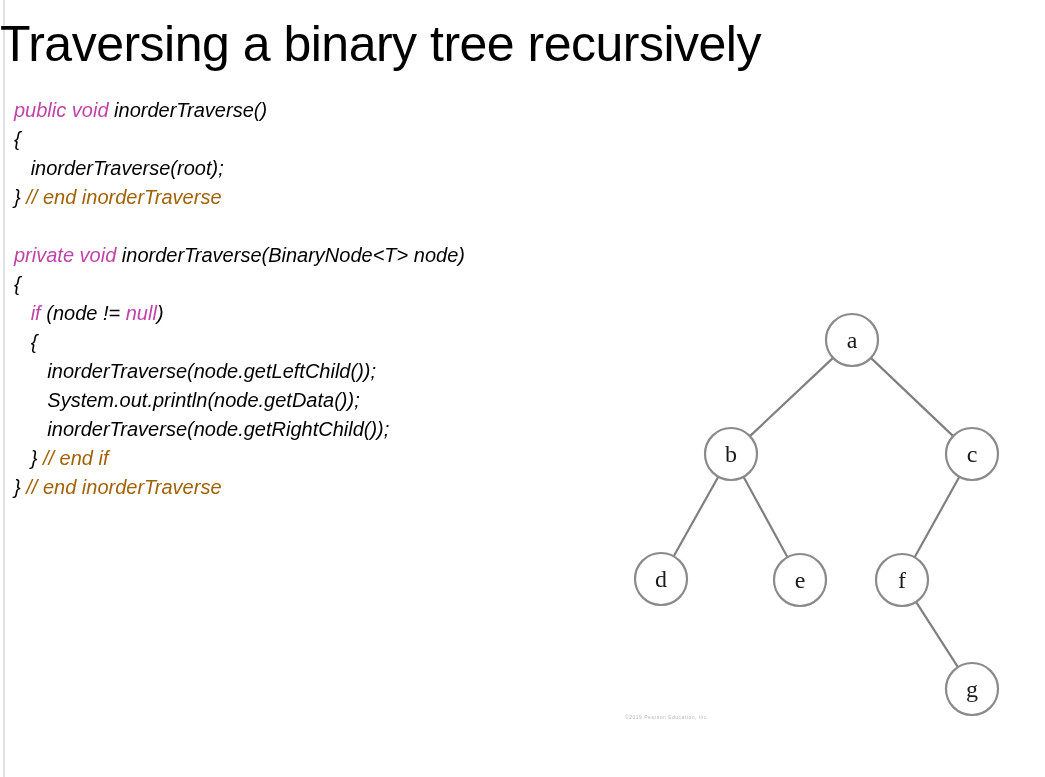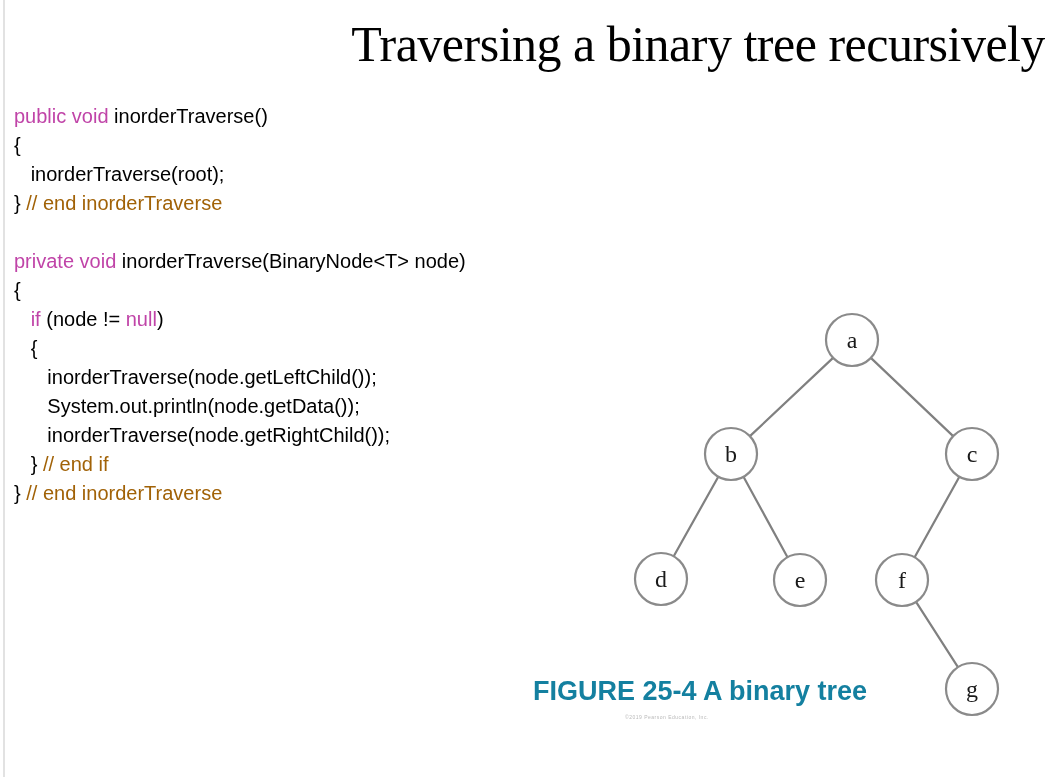--- a/index.html
+++ b/index.html
@@ -24,38 +24,39 @@
     top: 0;
     width: 2px;
     height: 777px;
     background: #e2e2e2;
   }
   #slide-title {
     position: absolute;
     left: 0;
     top: 14px;
     width: 1045px;
-    text-align: right;
-    font-family: Liberation Serif, serif;
+    text-align: left;
+    font-family: Liberation Sans, sans-serif;
     font-size: 50px;
     font-weight: 400;
     line-height: 60px;
     color: #000000;
     letter-spacing: -0.5px;
     white-space: nowrap;
   }
   #code-block {
     position: absolute;
     left: 14px;
-    top: 102px;
+    top: 96px;
     font-family: "Liberation Sans", sans-serif;
     font-size: 20px;
     line-height: 29px;
     color: #000000;
     white-space: pre;
+    font-style: italic;
   }
   .code-line {
     height: 29px;
     white-space: pre;
   }
   .code-line.blank {
     height: 29px;
   }
   .kw {
     color: #C044A8;
@@ -142,17 +143,16 @@
           <circle cx="902" cy="580" r="26" fill="#ffffff" stroke="#8a8a8a" stroke-width="2.2"></circle>
           <text x="902" y="580" text-anchor="middle" dominant-baseline="central" class="node-label">f</text>
         </g>
         <g>
           <circle cx="972" cy="689" r="26" fill="#ffffff" stroke="#8a8a8a" stroke-width="2.2"></circle>
           <text x="972" y="689" text-anchor="middle" dominant-baseline="central" class="node-label">g</text>
         </g>
       </g>
   </svg>
 
-  <div id="figure-caption">FIGURE 25-4 A binary tree</div>
 
   <div id="figure-credit">©2019 Pearson Education, Inc.</div>
 
 </div>
 
 </body></html>

